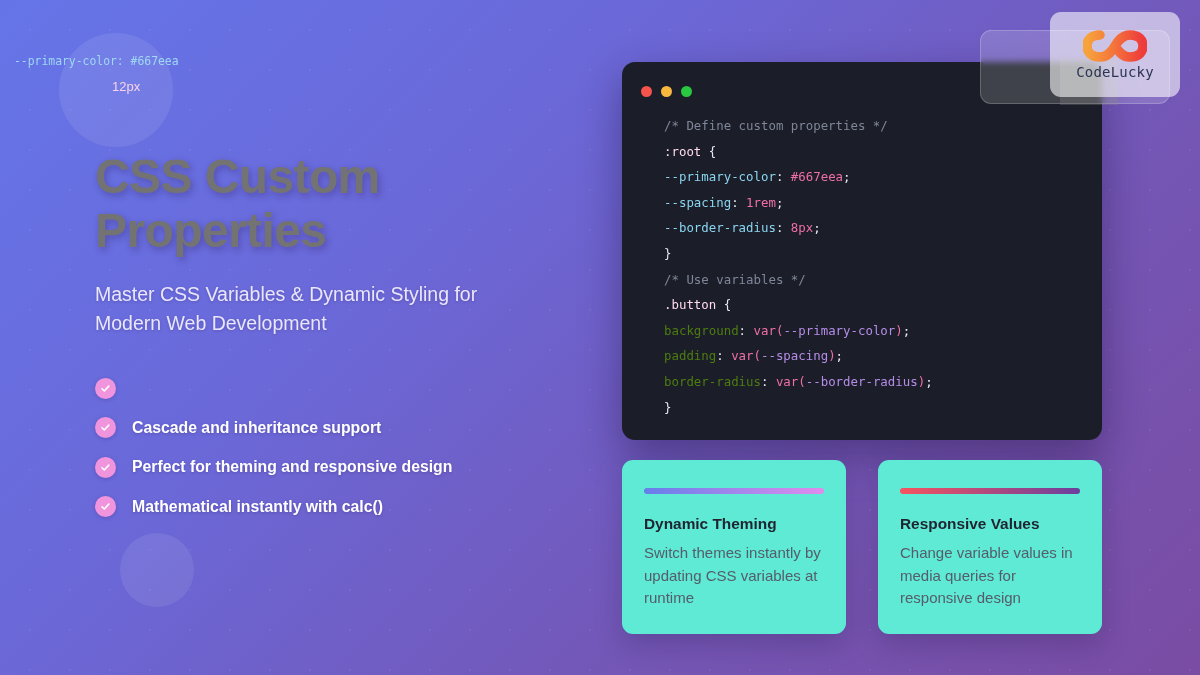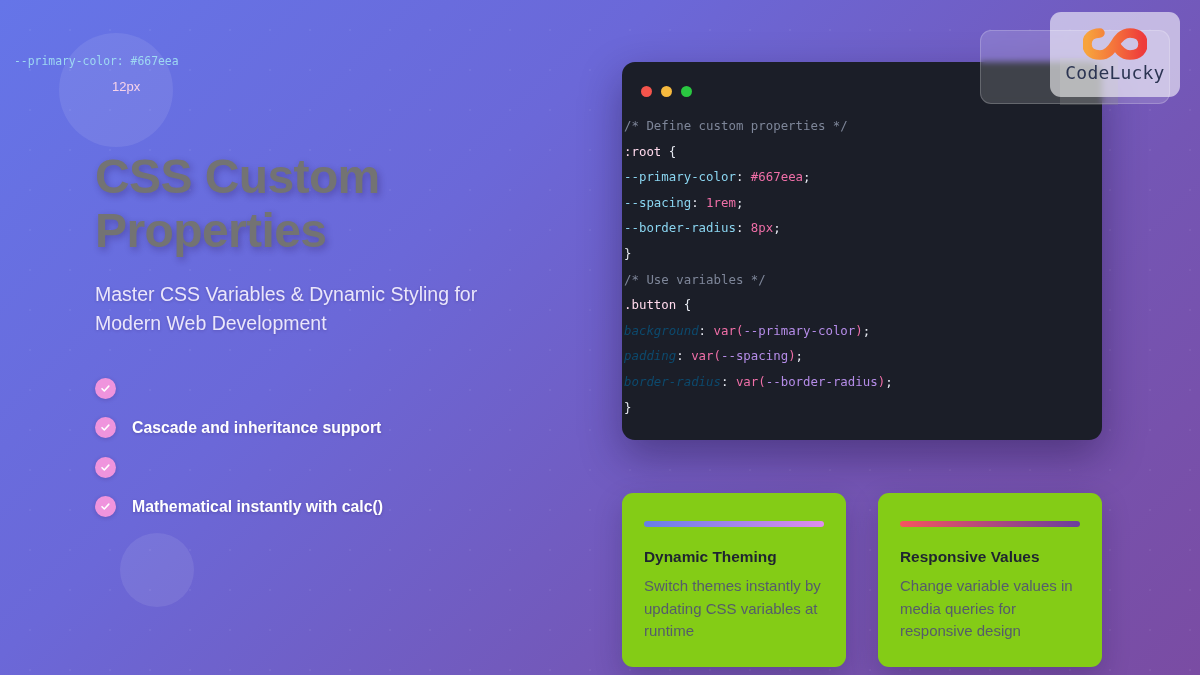--- a/index.html
+++ b/index.html
@@ -61,43 +61,42 @@
     box-shadow:0 16px 42px rgba(24,12,54,.40);
     overflow:hidden;
   }
   #window-controls{ position:absolute; left:641px; top:86px; display:flex; gap:9px; }
   .dot{ width:11px; height:11px; border-radius:50%; }
   #dot-close{ background:#f4544c; }
   #dot-minimize{ background:#f6b93e; }
   #dot-maximize{ background:#2ac841; }
 
   #code-body{
-    position:absolute; left:624px; top:113px; width:450px;
+    position:absolute; left:664px; top:113px; width:450px;
     font-family:"DejaVu Sans Mono", monospace;
     font-size:12.4px; line-height:25.6px;
     white-space:pre;
   }
   .code-line{ height:25.6px; }
   .c-comment{ color:#7e8699; }
   .c-sel     { color:#ffd9ec; }
   .c-varname { color:#8ad5f0; }
   .c-value   { color:#f06fa8; }
   .c-punct   { color:#e7eaf2; }
-  .c-prop    { color:#0c4a6e;font-style:italic; }
+  .c-prop    { color:#4d7c0f; }
   .c-func    { color:#f06fa8; }
   .c-arg     { color:#b58ce8; }
 
   
   #cards-row{ position:absolute; left:622px; top:460px; width:480px; display:flex; gap:32px; }
   .feature-card{
-    width:234px; background:#84cc16; border-radius:11px;
+    width:234px; background:#5eead4; border-radius:11px;
     padding:28px 22px 24px 22px;
     box-shadow:0 10px 28px rgba(24,12,54,.22);
     min-height:155px;
-    margin-top:33px;
   }
   .card-accent{ height:6px; border-radius:3px; width:100%; }
   #card-accent-0{ background:linear-gradient(90deg,#667eea 0%,#9b7ae8 50%,#e08ded 100%); }
   #card-accent-1{ background:linear-gradient(90deg,#f5545f 0%,#a9567f 55%,#6b3f9e 100%); }
   .card-title{ margin-top:21px; font-size:15.4px; font-weight:bold; color:#1f2430; }
   .card-text{ margin-top:9px; font-size:15px; line-height:1.5; color:#555c6b; }
 
   
   #floating-badge{
     position:absolute; left:980px; top:30px; width:190px; height:74px;
@@ -121,21 +120,21 @@
   #watermark{
     position:absolute; left:1050px; top:12px; width:130px; height:85px;
     background:rgba(255,255,255,.58);
     border-radius:11px;
     display:flex; flex-direction:column; align-items:center; justify-content:center;
   }
   #watermark-logo{ display:block; }
   #watermark-label{
     margin-top:1px;
     font-family:"DejaVu Sans Mono", monospace;
-    font-size:18px; color:#2b3452; letter-spacing:.2px;
+    font-size:14px; color:#2b3452; letter-spacing:.2px;
   }
   #watermark-shadow{
     position:absolute; left:1060px; top:58px; width:58px; height:47px;
     background:rgba(140,140,140,.30);
   }
 </style>
 </head>
 <body>
 
 <div id="dot-texture"></div>
@@ -162,20 +161,21 @@
           </svg>
         </span>
         <span class="feature-label">Cascade and inheritance support</span>
       </li>
       <li class="feature-item">
         <span class="check-badge">
           <svg width="11" height="11" viewBox="0 0 12 12">
             <path d="M2.2 6.2 L4.7 8.7 L9.6 3.4" fill="none" stroke="#ffffff" stroke-width="1.7" stroke-linecap="round" stroke-linejoin="round"></path>
           </svg>
         </span>
+        <span class="feature-label">Perfect for theming and responsive design</span>
       </li>
       <li class="feature-item">
         <span class="check-badge">
           <svg width="11" height="11" viewBox="0 0 12 12">
             <path d="M2.2 6.2 L4.7 8.7 L9.6 3.4" fill="none" stroke="#ffffff" stroke-width="1.7" stroke-linecap="round" stroke-linejoin="round"></path>
           </svg>
         </span>
         <span class="feature-label">Mathematical instantly with calc()</span>
       </li>
     </ul>

